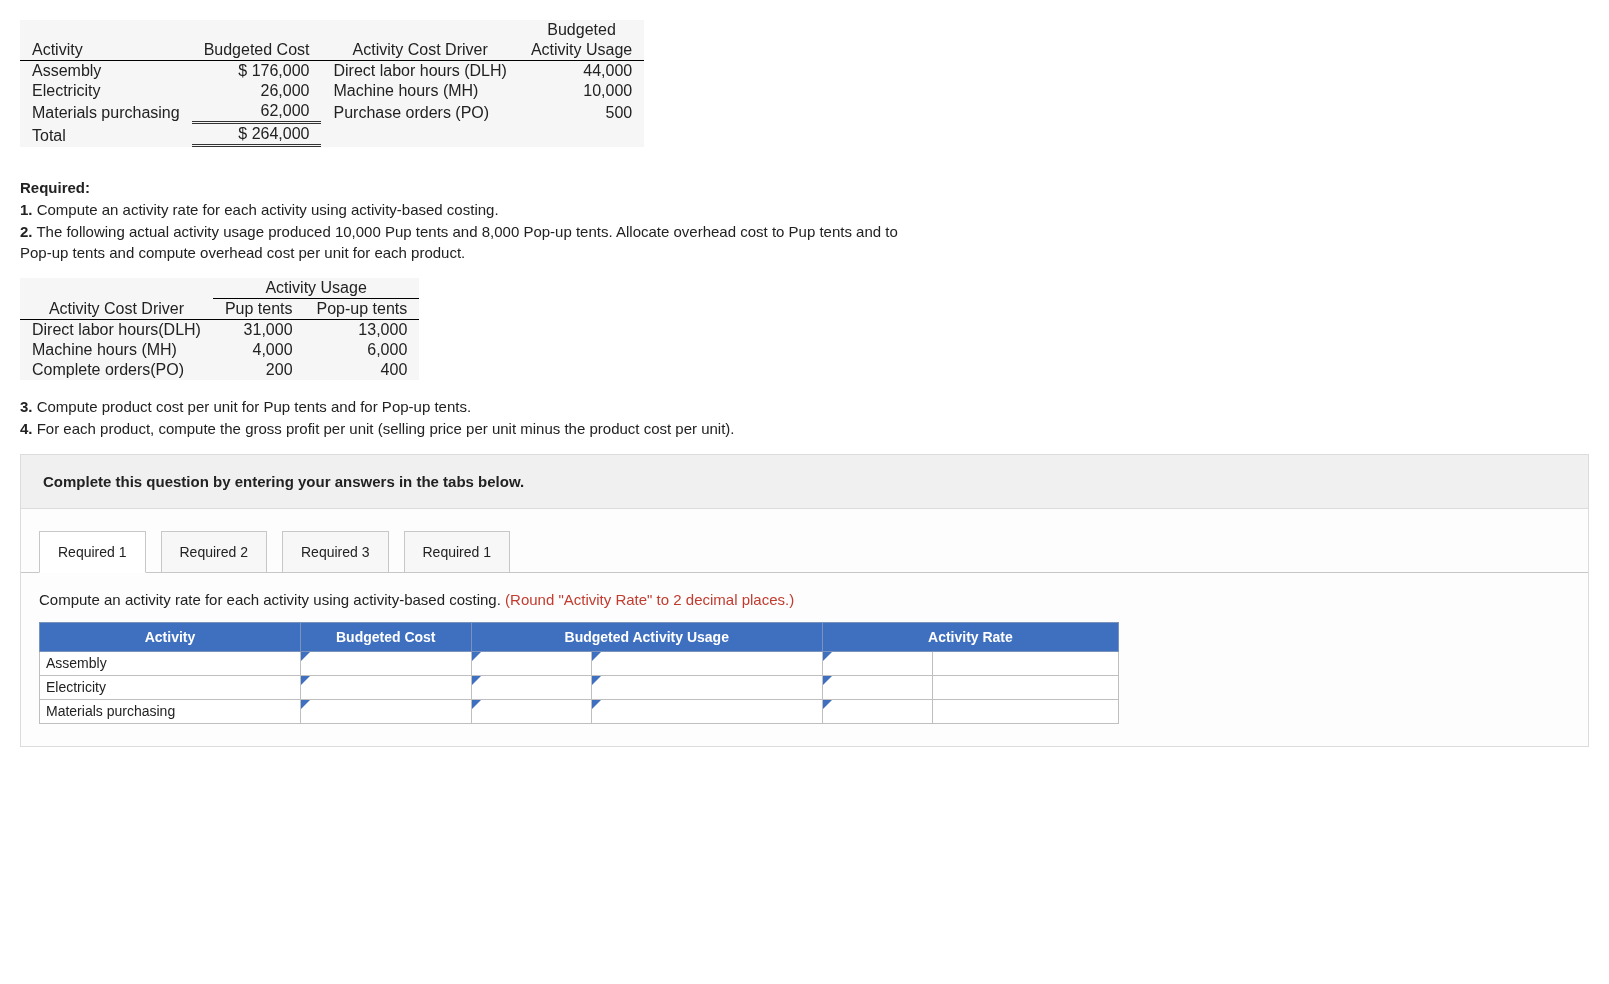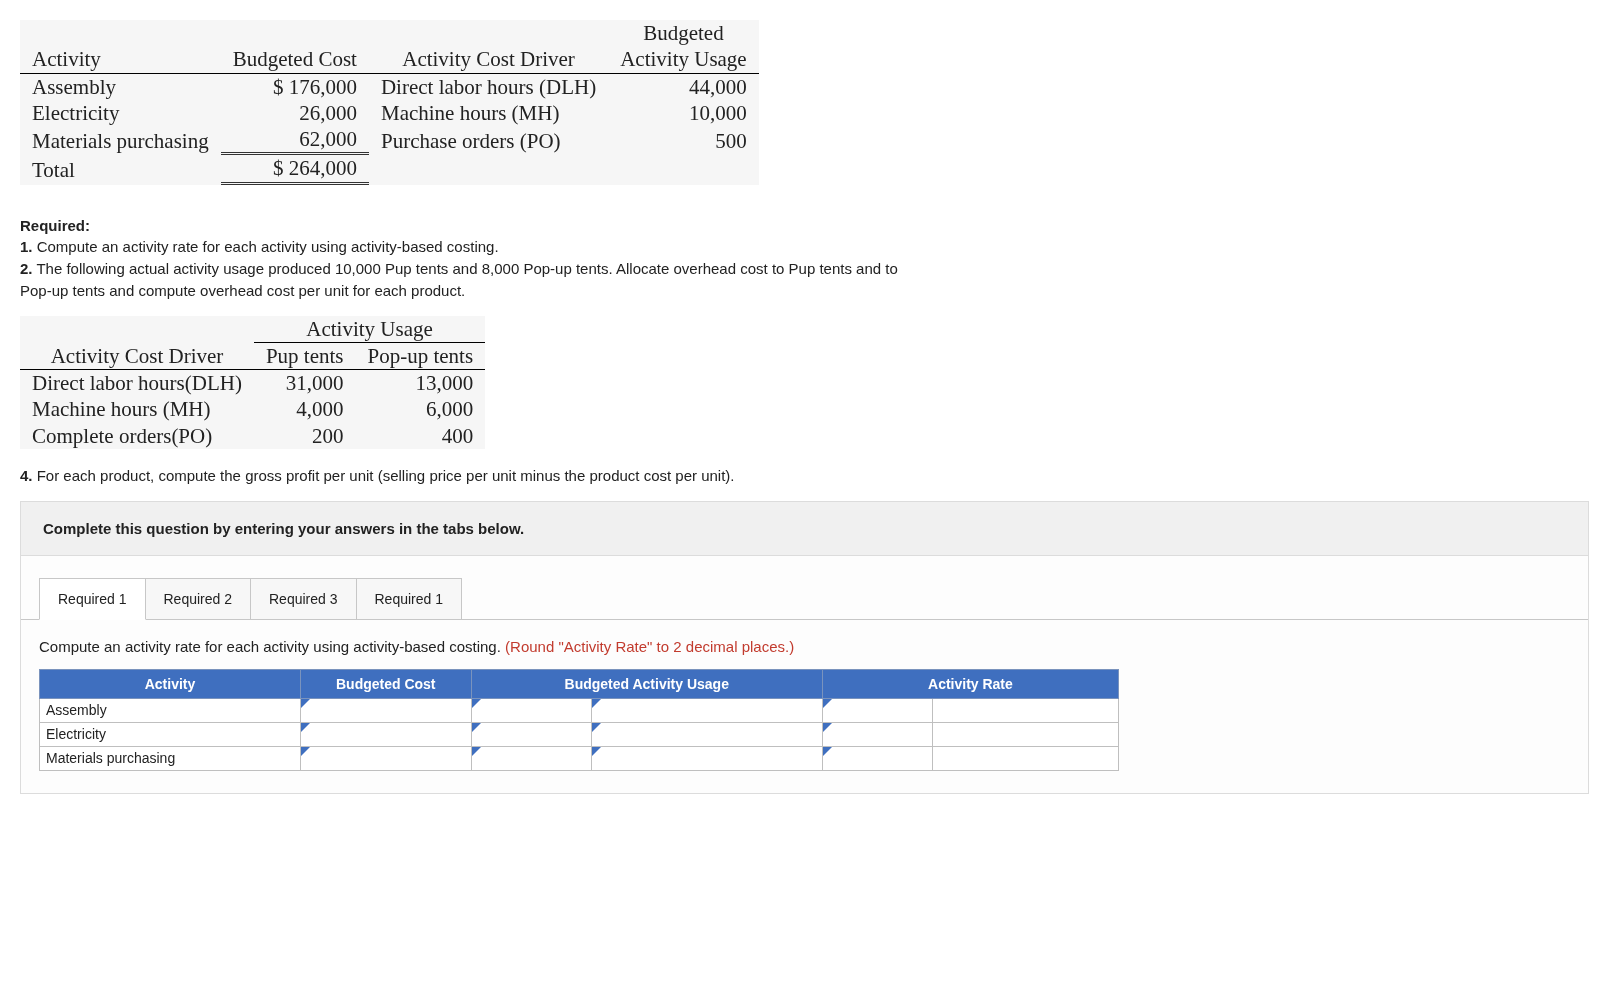--- a/index.html
+++ b/index.html
@@ -5,22 +5,22 @@
   * { box-sizing: border-box; }
   body {
     font-family: Arial, Helvetica, sans-serif;
     font-size: 15px;
     color: #222;
     margin: 0;
     padding: 20px 20px 40px 20px;
     background: #fff;
   }
   .mono {
-    font-family: Liberation Serif, serif;
-    font-size: 21px;
+    font-family: Liberation Sans, sans-serif;
+    font-size: 16px;
   }
   
   .datatable {
     border-collapse: collapse;
     background: #f6f6f6;
     margin-bottom: 30px;
   }
   .datatable td, .datatable th {
     padding: 0 12px 0 12px;
     vertical-align: bottom;
@@ -66,21 +66,21 @@
     padding: 0;
   }
   .answer-banner {
     background: #f0f0f0;
     padding: 18px 22px;
     font-weight: bold;
     border-bottom: 1px solid #dcdcdc;
   }
   .tabs {
     display: flex;
-    gap: 0;
+    gap: 16px;
     padding: 22px 18px 0 18px;
   }
   .tab {
     border: 1px solid #c7c7c7;
     border-bottom: 1px solid #c7c7c7;
     background: #f7f7f7;
     padding: 12px 18px;
     font-size: 14px;
     cursor: pointer;
     margin-right: -1px;
@@ -220,20 +220,23 @@
   <tr>
     <td class="txt">Complete orders(PO)</td>
     <td class="num">200</td>
     <td class="num">400</td>
   </tr>
 </tbody>
   </table>
 
 <div class="required-block" style="margin-top:6px">
   <div>
+    <b>3.</b><span> Compute product cost per unit for Pup tents and for Pop-up tents.</span>
+  </div>
+  <div>
     <b>4.</b><span> For each product, compute the gross profit per unit (selling price per unit minus the product cost per unit).</span>
   </div>
 </div>
 
 <div class="answer-wrap">
   <div class="answer-banner">Complete this question by entering your answers in the tabs below.</div>
 
   <div class="tabs">
     <div class="tab active">Required 1</div>
     <div class="tab">Required 2</div>

